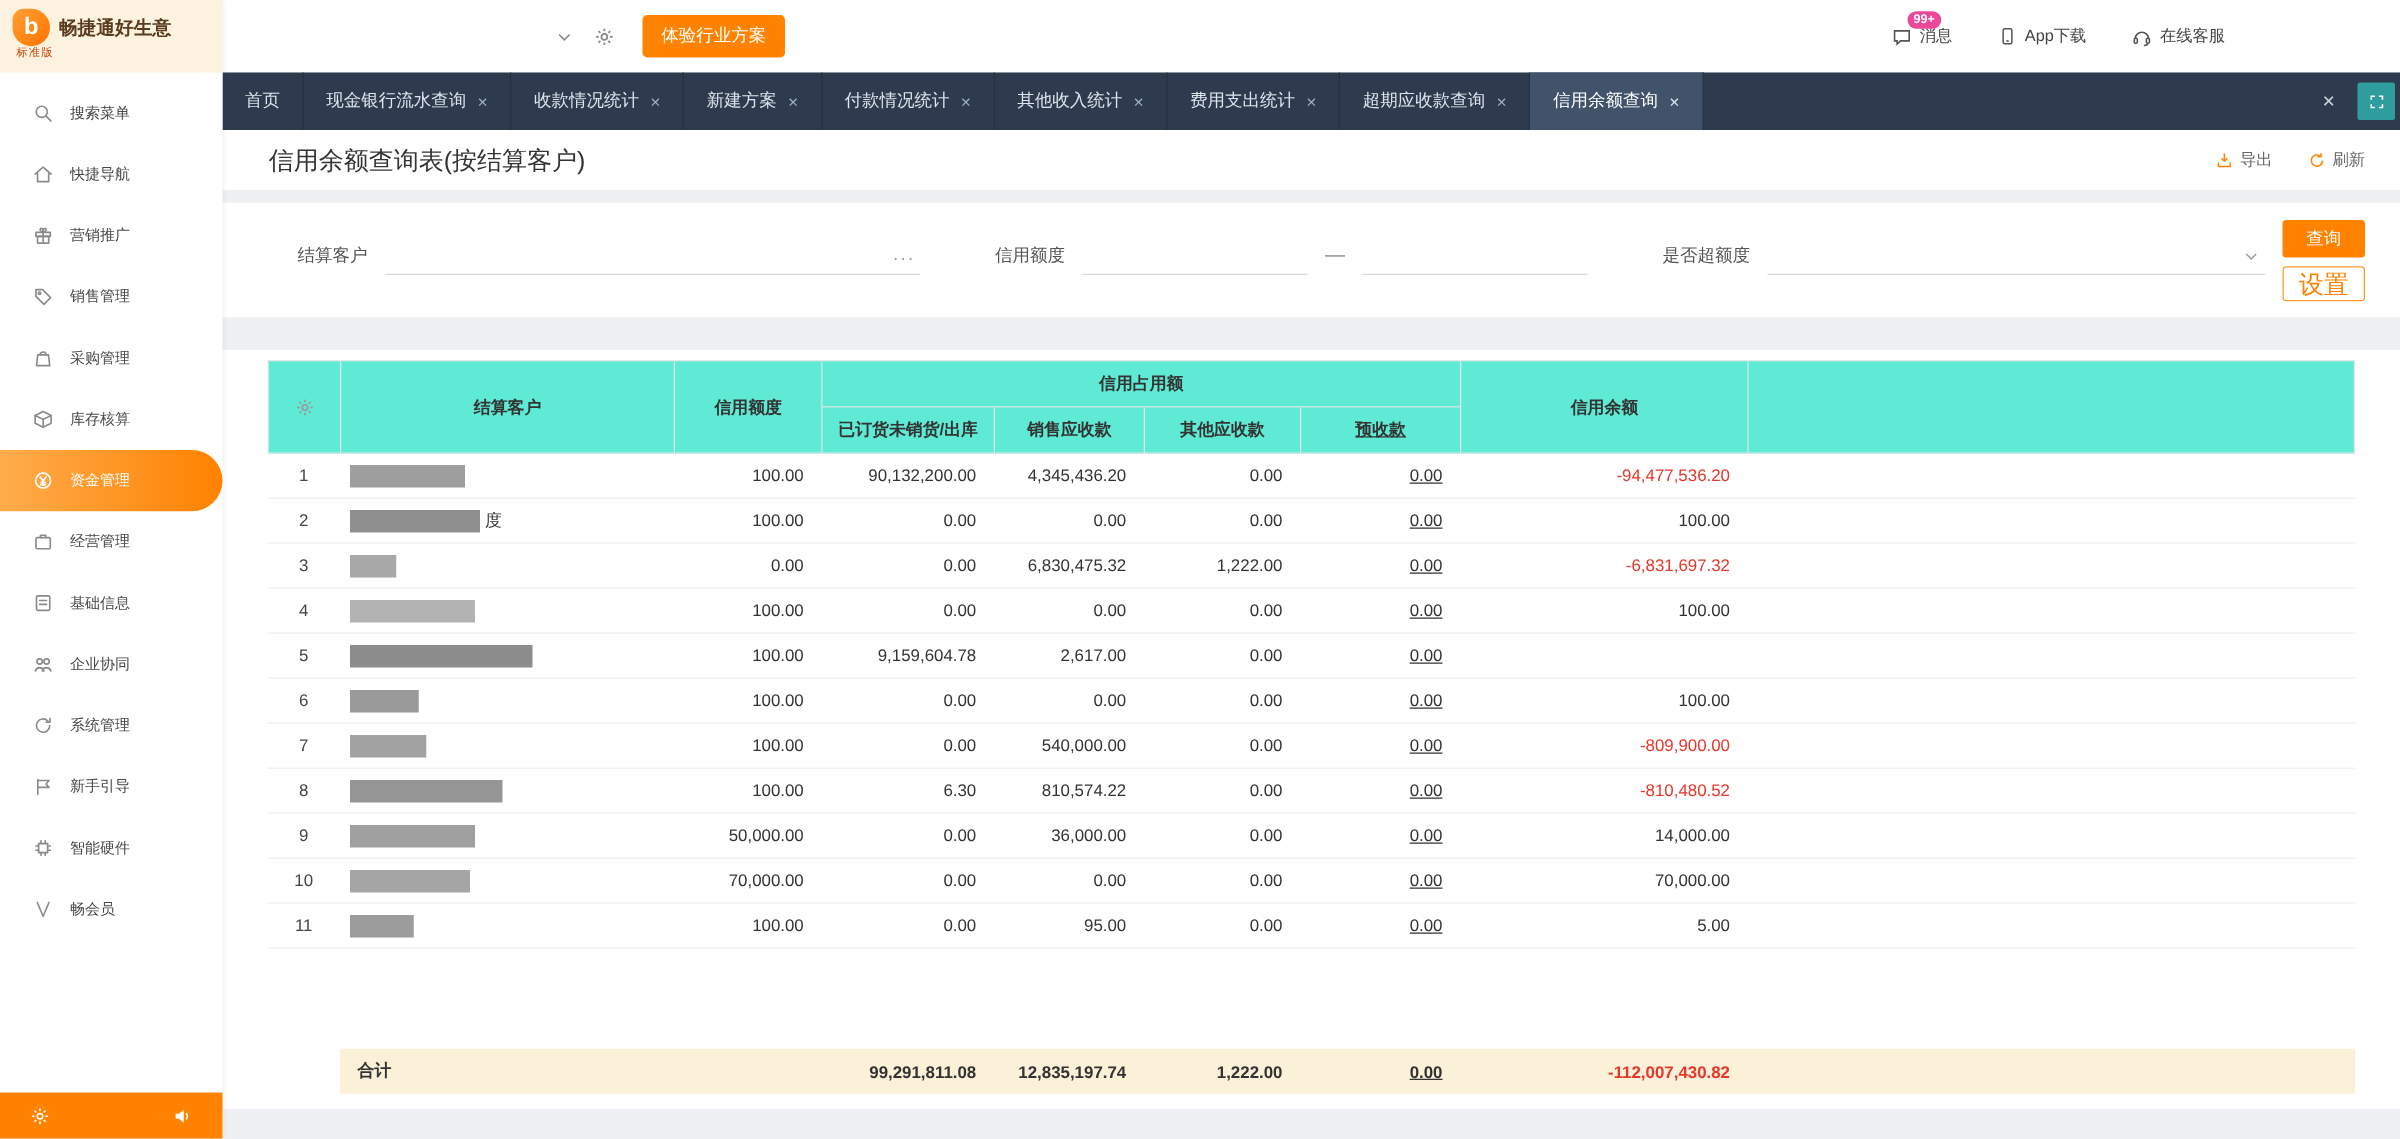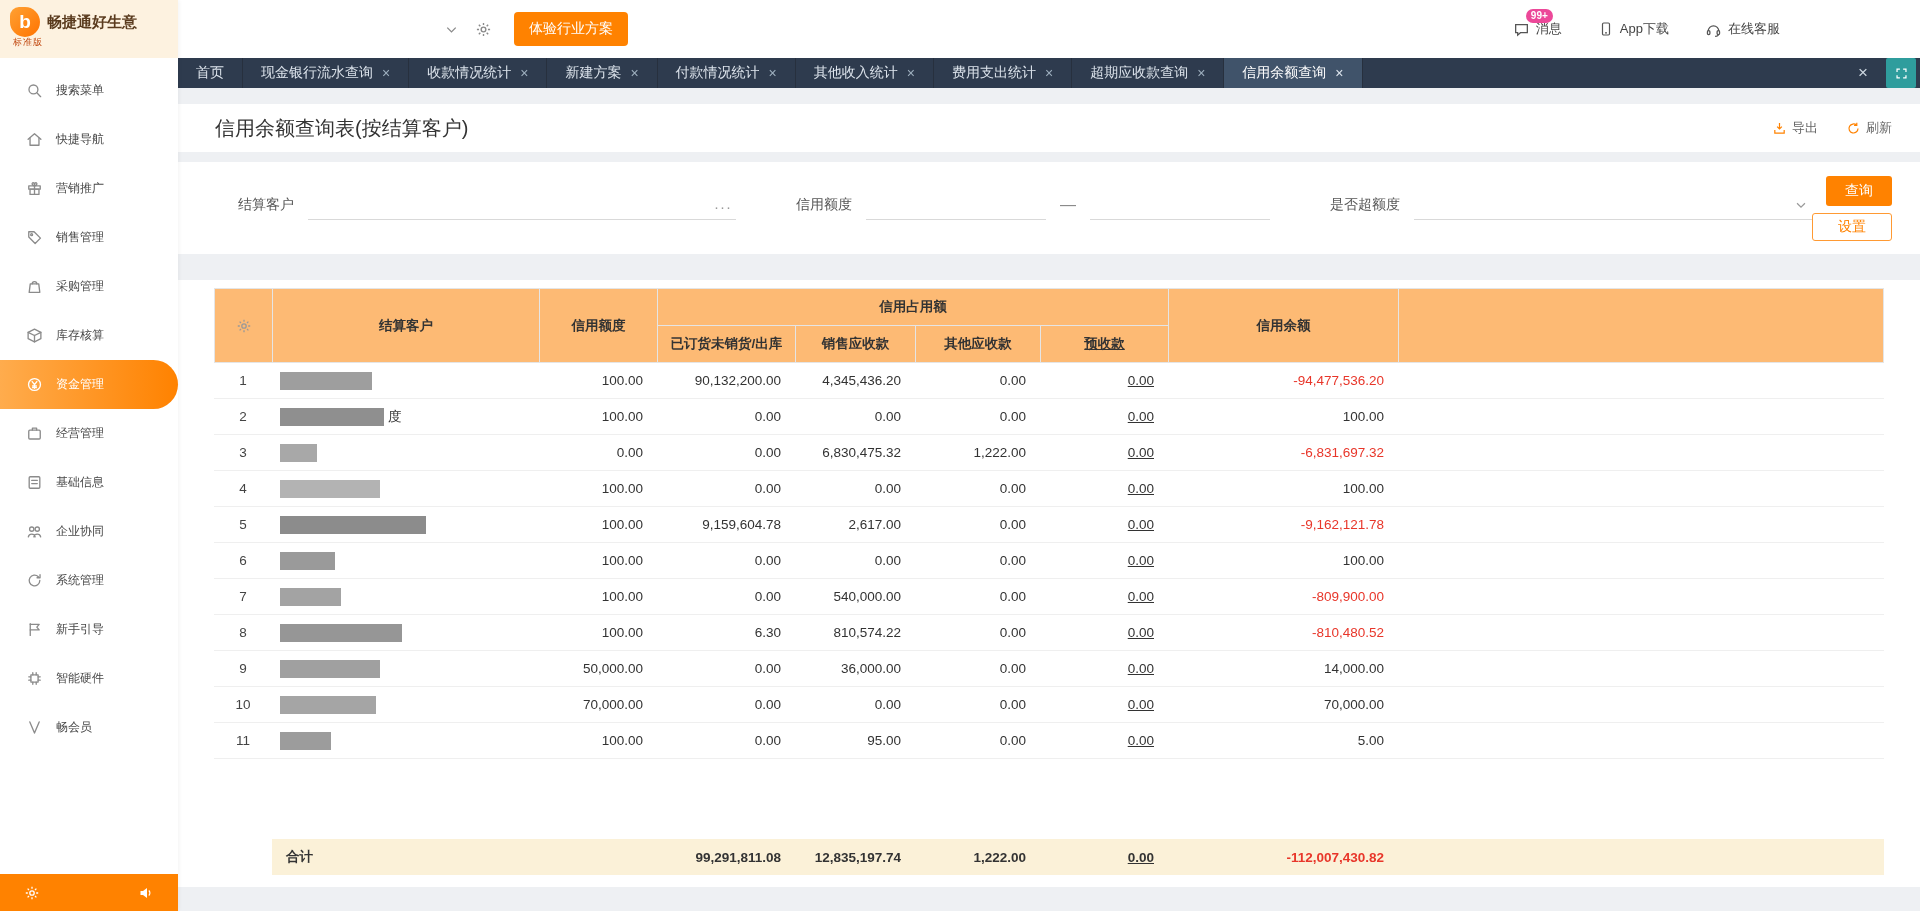--- a/index.html
+++ b/index.html
@@ -37,21 +37,21 @@
   .exp-btn { background:#ff8200; color:#fff; font-size:14px; padding:8px 15px; border-radius:4px;
     border:none; cursor:pointer; margin-left:6px; font-family:inherit; }
   .hdr-right { margin-left:auto; display:flex; align-items:center; gap:36px; margin-right:140px;
     font-size:13px; color:#444; }
   .hdr-item { display:flex; align-items:center; gap:6px; cursor:pointer; position:relative; }
   .hdr-item .hdr-icon { color:#555; }
   .badge { position:absolute; top:-11px; left:13px; background:#ec4899; color:#fff; font-size:10px;
     line-height:14px; padding:0 5px; border-radius:8px; font-weight:bold; }
 
   
-  .tabbar { position:absolute; left:178px; top:58px; width:1742px; height:30px; background:#2e3b4e;
+  .tabbar { position:absolute; left:178px; top:58px; width:1742px; height:46px; background:#2e3b4e;
     display:flex; align-items:stretch; color:#dde4ec; z-index:4; }
   .tabs { display:flex; align-items:stretch; }
   .tab { display:flex; align-items:center; gap:9px; padding:0 18px; font-size:14px;
     border-right:1px solid #27303e; cursor:pointer; white-space:nowrap; }
   .tab.active { background:#40536a; color:#fff; }
   .tab .x { color:#9fb0bf; font-size:14px; line-height:1; }
   .tab.active .x { color:#dfe7ef; }
   .tab-actions { margin-left:auto; display:flex; align-items:center; gap:8px; padding-right:4px; }
   .tab-act { width:30px; height:30px; display:flex; align-items:center; justify-content:center;
     cursor:pointer; color:#cdd7e0; font-size:17px; }
@@ -74,32 +74,32 @@
     font-size:14px; font-family:inherit; }
   .u-customer { width:428px; }
   .u-credit { width:180px; }
   .u-over { width:398px; }
   .dots { position:absolute; right:4px; bottom:4px; color:#999; font-size:15px; letter-spacing:1px; cursor:pointer; }
   .dash { margin:0 14px; padding-bottom:6px; color:#888; }
   .chev { position:absolute; right:4px; bottom:7px; color:#999; display:flex; cursor:pointer; }
   .gap60 { width:60px; flex:0 0 auto; }
   .query-btn { position:absolute; right:28px; top:14px; width:66px; height:30px; background:#ff8200;
     color:#fff; border:none; border-radius:3px; font-size:14px; cursor:pointer; font-family:inherit; }
-  .settings-btn { position:absolute; right:28px; top:51px; width:80px; height:28px; background:#fff;
-    color:#ff8200; border:1px solid #ff9a33; border-radius:3px; font-size:14px; cursor:pointer; font-family:Liberation Sans, sans-serif; }
+  .settings-btn { position:absolute; right:28px; top:51px; width:66px; height:28px; background:#fff;
+    color:#ff8200; border:1px solid #ff9a33; border-radius:3px; font-size:20px; cursor:pointer; font-family:Liberation Sans, sans-serif; }
 
   
   .tablecard { margin-top:26px; background:#fff; height:607px; padding:8px 36px 12px;
     display:flex; flex-direction:column; }
   .c0{width:58px;flex:0 0 auto;} .c1{width:267px;flex:0 0 auto;} .c2{width:118px;flex:0 0 auto;}
   .c3{width:138px;flex:0 0 auto;} .c4{width:120px;flex:0 0 auto;} .c5{width:125px;flex:0 0 auto;}
   .c6{width:128px;flex:0 0 auto;text-decoration:underline;} .c7{width:230px;flex:0 0 auto;} .cf{flex:1;}
   .thead { display:flex; border-top:1px solid #e5e5e5; border-left:1px solid #e5e5e5; }
   .th { display:flex; align-items:center; justify-content:center; font-size:13.5px; font-weight:bold;
-    color:#333; border-right:1px solid #e5e5e5; border-bottom:1px solid #e5e5e5; background:#fdba74; height:74px;
+    color:#333; border-right:1px solid #e5e5e5; border-bottom:1px solid #e5e5e5; background:#5eead4; height:74px;
     text-align:center; }
   .group { display:flex; flex-direction:column; width:511px; flex:0 0 auto; }
   .group .g-title { height:37px; width:100%; }
   .group-subs { display:flex; }
   .group-subs .th { height:37px; font-weight:bold; }
   .th.gear { color:#999; }
   .trow { display:flex; height:36px; border-bottom:1px solid #efefef; align-items:center; }
   .td { height:100%; display:flex; align-items:center; font-size:13.5px; color:#333; }
   .td.num { justify-content:flex-end; padding-right:14px; }
   .td.c0 { justify-content:center; color:#444; }
@@ -507,21 +507,20 @@
           <div class="trow">
        <div class="td c0">5</div>
        <div class="td c1">
          <span class="redact" style="width:146px;background:#8c8c8c"></span>
        </div>
        <div class="td num c2">100.00</div>
        <div class="td num c3">9,159,604.78</div>
        <div class="td num c4">2,617.00</div>
        <div class="td num c5">0.00</div>
        <div class="td num c6">0.00</div>
-       <div class="td num c7 neg">-9,162,121.78</div>
        <div class="td cf"></div>
      </div>
           <div class="trow">
        <div class="td c0">6</div>
        <div class="td c1">
          <span class="redact" style="width:55px;background:#9a9a9a"></span>
        </div>
        <div class="td num c2">100.00</div>
        <div class="td num c3">0.00</div>
        <div class="td num c4">0.00</div>

